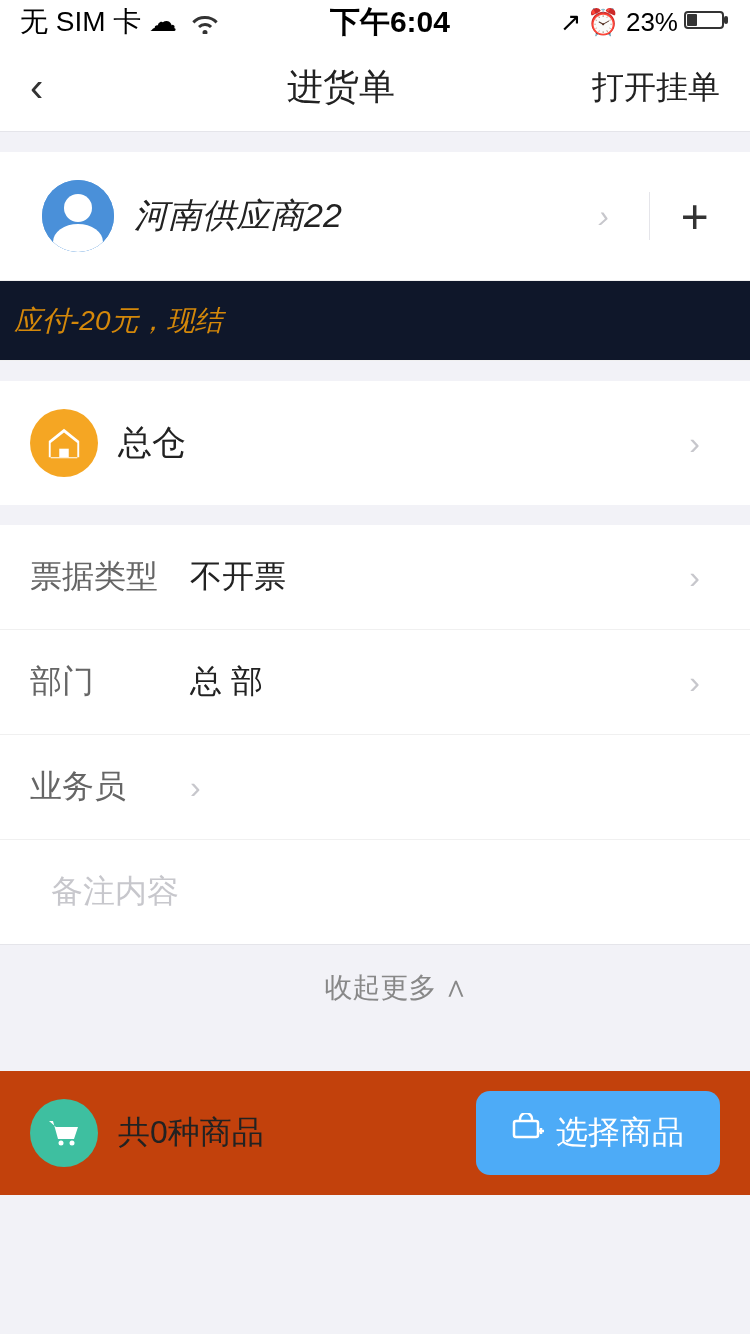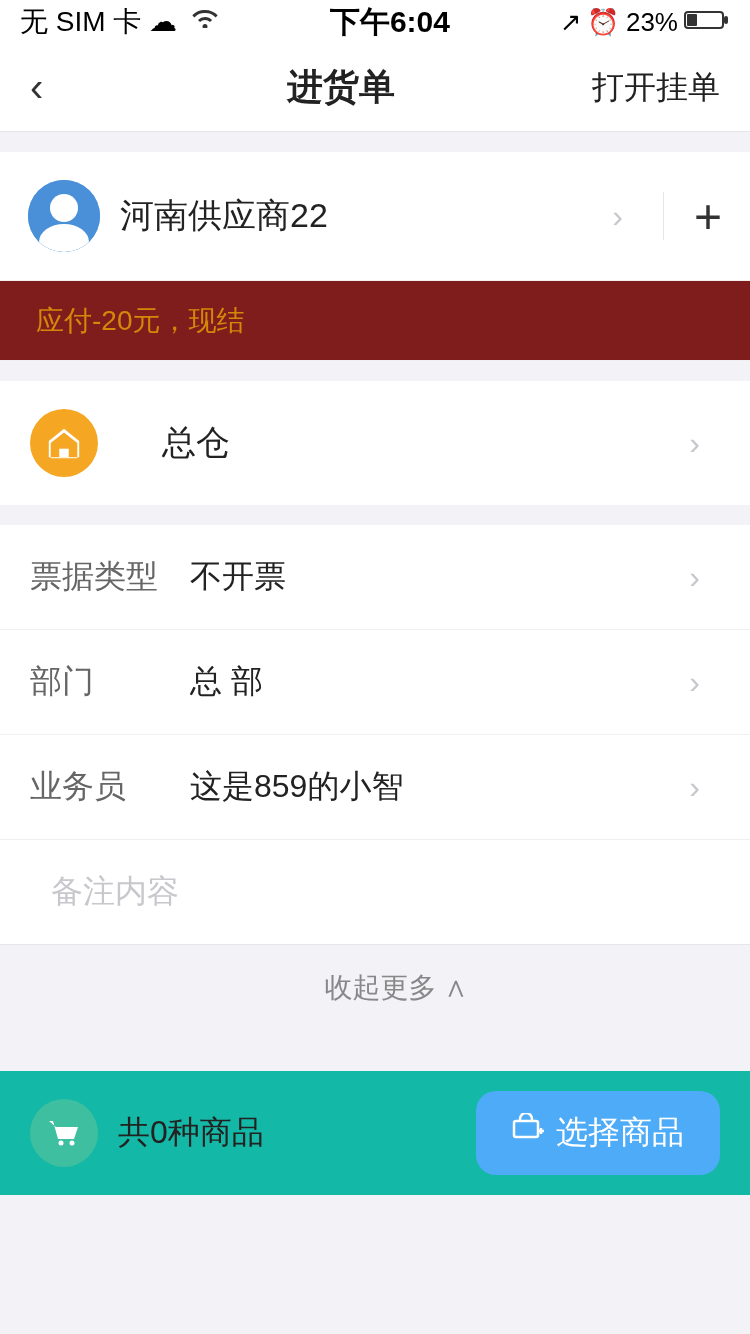--- a/index.html
+++ b/index.html
@@ -16,21 +16,21 @@
     .status-bar {
       display: flex;
       align-items: center;
       justify-content: space-between;
       background: #fff;
       height: 44px;
       padding: 0 20px;
       font-size: 28px;
       font-weight: 500;
     }
-    .status-left { display: flex; align-items: flex-start; gap: 13px; }
+    .status-left { display: flex; align-items: flex-end; gap: 13px; }
     .status-center { font-size: 30px; font-weight: 600; }
     .status-right { display: flex; align-items: center; gap: 6px; font-size: 26px; }
 
     
     .nav-bar {
       display: flex;
       align-items: center;
       justify-content: space-between;
       background: #fff;
       height: 88px;
@@ -38,21 +38,21 @@
       border-bottom: 1px solid #e5e5ea;
     }
     .nav-back {
       font-size: 40px;
       color: #333;
       cursor: pointer;
       width: 60px;
     }
     .nav-title {
       font-size: 36px;
-      font-weight: 700;
+      font-weight: 400;
       color: #222;
       text-align: right;
     }
     .nav-action {
       font-size: 32px;
       color: #222;
       cursor: pointer;
     }
 
     
@@ -64,23 +64,24 @@
     
     .card {
       background: #fff;
       margin-bottom: 0;
     }
 
     
     .supplier-row {
       display: flex;
       align-items: center;
-      padding: 28px 28px;
+      padding: 28px 42px;
       background: #fff;
       border-bottom: 1px solid #f0f0f0;
+      font-style: italic;
     }
     .supplier-avatar {
       width: 72px;
       height: 72px;
       border-radius: 50%;
       background: #4a90d9;
       display: flex;
       align-items: center;
       justify-content: center;
       margin-right: 20px;
@@ -135,37 +136,37 @@
     }
     .supplier-divider {
       width: 1px;
       height: 48px;
       background: #e5e5ea;
       margin: 0 20px;
     }
 
     
     .notice-banner {
-      background: #7f1d1d;
-      padding: 20px 36px;
+      background: #0f172a;
+      padding: 20px 14px;
       border-bottom: 1px solid #f0f0f0;
+      font-style: italic;
     }
     .notice-text {
       font-size: 28px;
       color: #d4880a;
     }
 
     
     .warehouse-row {
       display: flex;
       align-items: center;
       padding: 28px 30px;
       background: #fff;
       cursor: pointer;
-      gap: 44px;
     }
     .warehouse-icon {
       width: 68px;
       height: 68px;
       border-radius: 50%;
       background: #f5a623;
       display: flex;
       align-items: center;
       justify-content: center;
       margin-right: 20px;
@@ -220,21 +221,21 @@
       cursor: pointer;
     }
     .collapse-text {
       font-size: 28px;
       color: #888;
       margin-left: 42px;
     }
 
     
     .bottom-bar {
-      background: #14b8a6;
+      background: #c2410c;
       display: flex;
       align-items: center;
       padding: 20px 30px;
       margin-top: 20px;
     }
     .product-icon {
       width: 68px;
       height: 68px;
       border-radius: 50%;
       background: #3ebfa0;
@@ -251,21 +252,21 @@
     }
     .product-count {
       flex: 1;
       font-size: 32px;
       color: #222;
     }
     .select-btn {
       background: #4dabf7;
       color: #fff;
       border: none;
-      border-radius: 20px;
+      border-radius: 14px;
       padding: 20px 36px;
       font-size: 32px;
       cursor: pointer;
       display: flex;
       align-items: center;
       gap: 12px;
     }
     .select-btn-icon {
       font-size: 32px;
     }
@@ -353,21 +354,20 @@
   </div>
 
   <div class="form-row">
     <span class="form-label">部门</span>
     <span class="form-value">总 部</span>
     <span class="chevron">›</span>
   </div>
 
   <div class="form-row">
     <span class="form-label">业务员</span>
-    <span class="form-value">这是859的小智</span>
     <span class="chevron">›</span>
   </div>
 
   <div class="form-row" style="border-bottom: none;">
     <span class="form-placeholder">备注内容</span>
   </div>
 
 </div>
 
 <div class="collapse-row">

